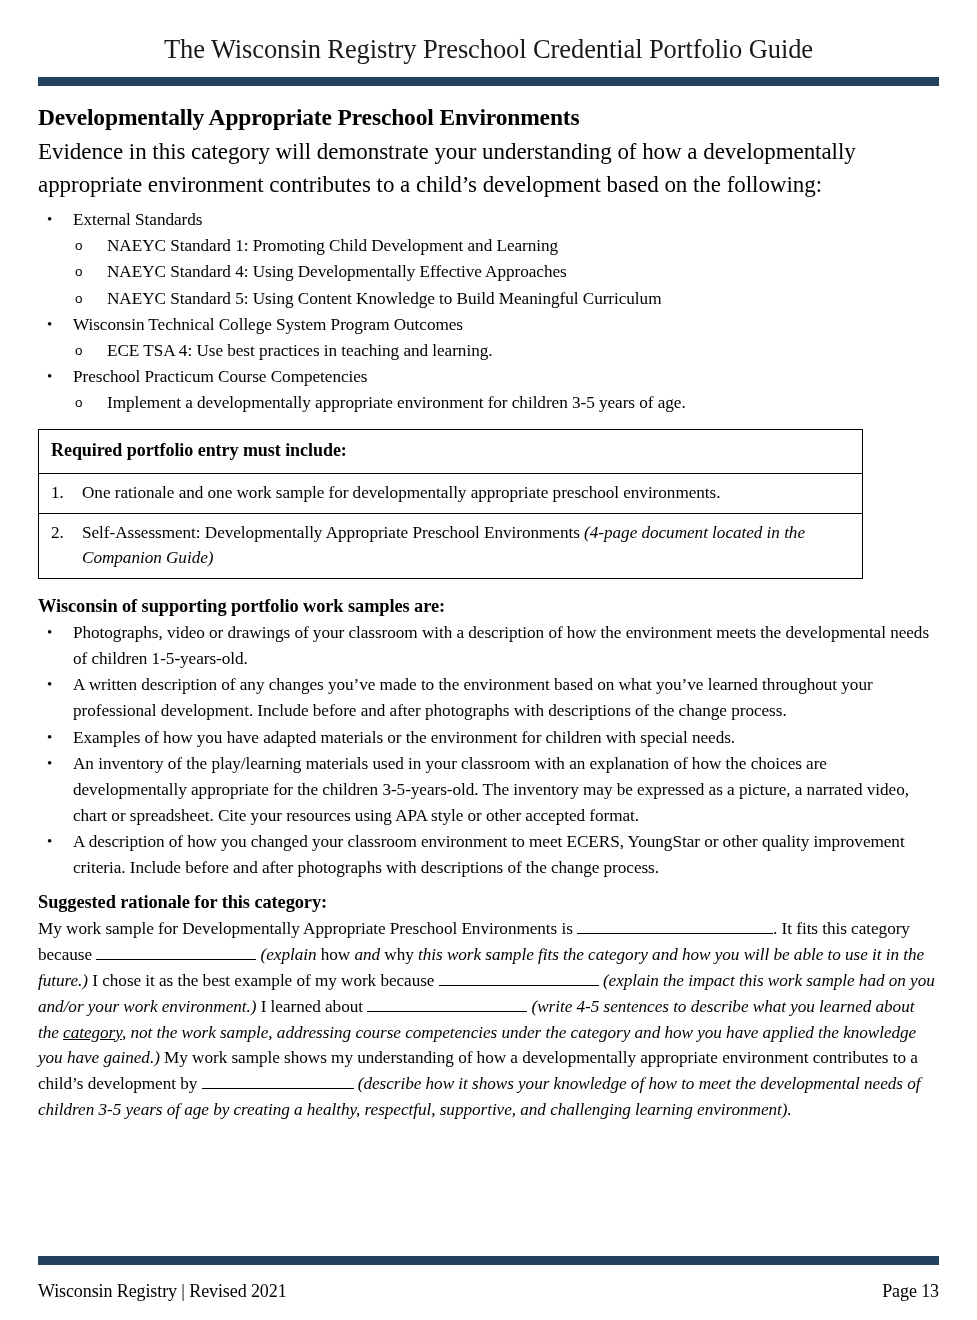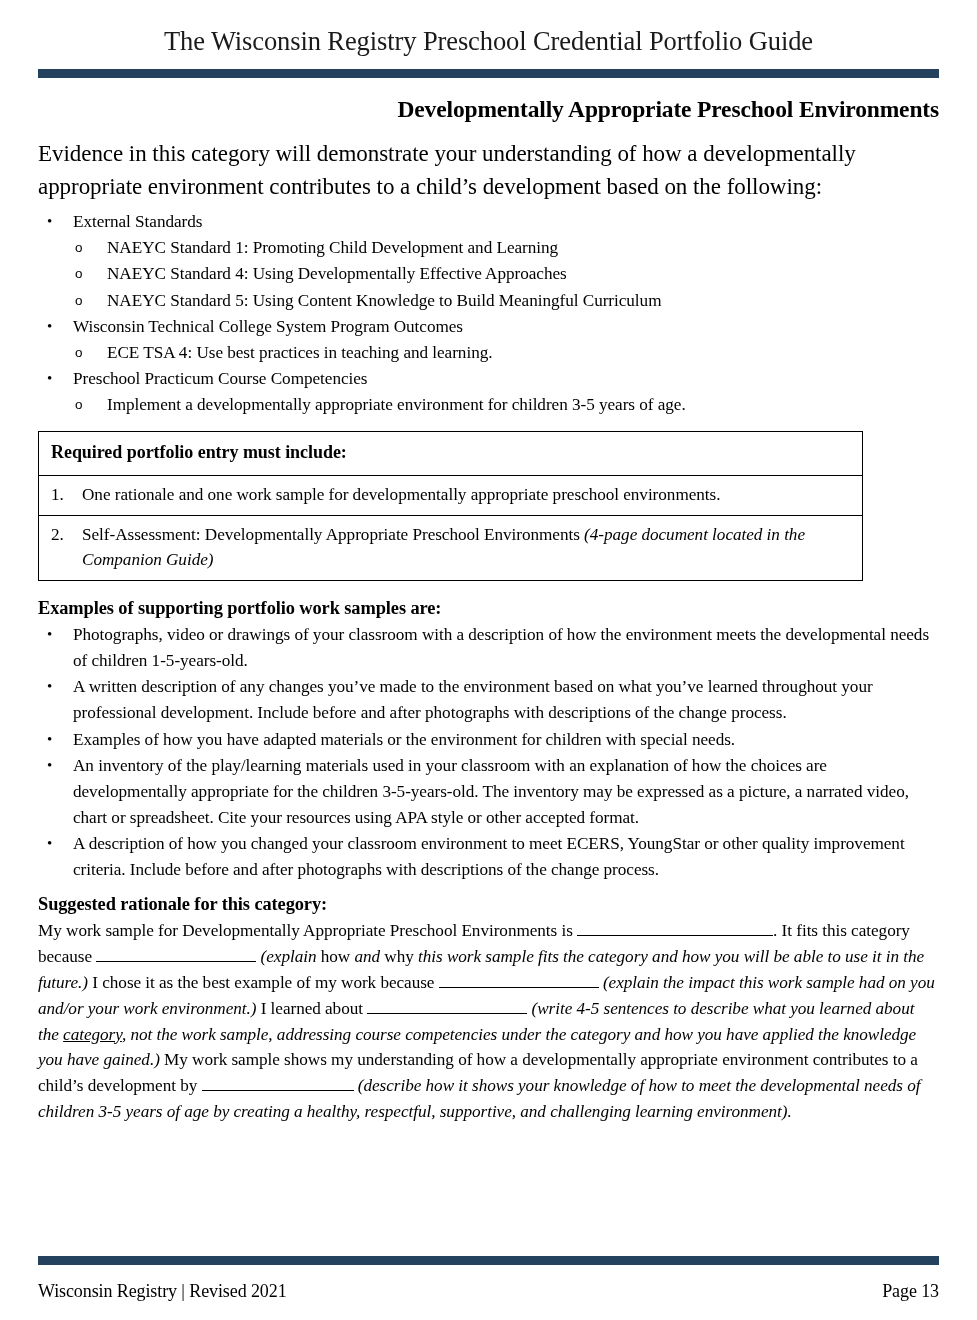--- a/index.html
+++ b/index.html
@@ -15,21 +15,21 @@
     font-family: "Liberation Serif", "DejaVu Serif", serif;
     color: #000000;
     overflow: hidden;
   }
   .page {
     position: absolute;
     left: 0; top: 0;
     width: 977px;
     height: 1320px;
     box-sizing: border-box;
-    padding: 0 38px;
+    padding: 8px 38px;
   }
 
   
   .doc-header {
     padding-top: 26px;
     text-align: center;
   }
   .doc-header-title {
     font-family: "Liberation Serif", "DejaVu Serif", serif;
     font-size: 26.5px;
@@ -45,24 +45,23 @@
     margin-top: 12px;
   }
 
   
   .content {
     padding-top: 17px;
   }
   h1.section-title {
     font-size: 23.5px;
     font-weight: bold;
-    margin: 0 0 14px 0;
+    margin: 0 0 4px 0;
     line-height: 1.2;
     letter-spacing: -0.15px;
-    text-align: right;
   }
   p.intro {
     font-size: 23px;
     line-height: 1.44;
     margin: 0 0 6px 0;
     letter-spacing: -0.05px;
   }
 
   
   ul.bullets {
@@ -267,21 +266,21 @@
           <td>
             <div class="num-item">
               <span class="num">2.</span>
               <span>Self-Assessment: Developmentally Appropriate Preschool Environments </span><i>(4-page document located in the Companion Guide)</i>
             </div>
           </td>
         </tr>
       </tbody>
     </table>
 
-    <h2 class="sub-title tight">Examples of supporting portfolio work samples are:</h2>
+    <h2 class="sub-title tight">Wisconsin of supporting portfolio work samples are:</h2>
 
     <ul class="bullets">
       <li>
         <span class="bullet-mark">•</span>
         <span>Photographs, video or drawings of your classroom with a description of how the environment meets the developmental needs of children 1-5-years-old.</span>
       </li>
       <li>
         <span class="bullet-mark">•</span>
         <span>A written description of any changes you’ve made to the environment based on what you’ve learned throughout your professional development.  Include before and after photographs with descriptions of the change process.</span>
       </li>

